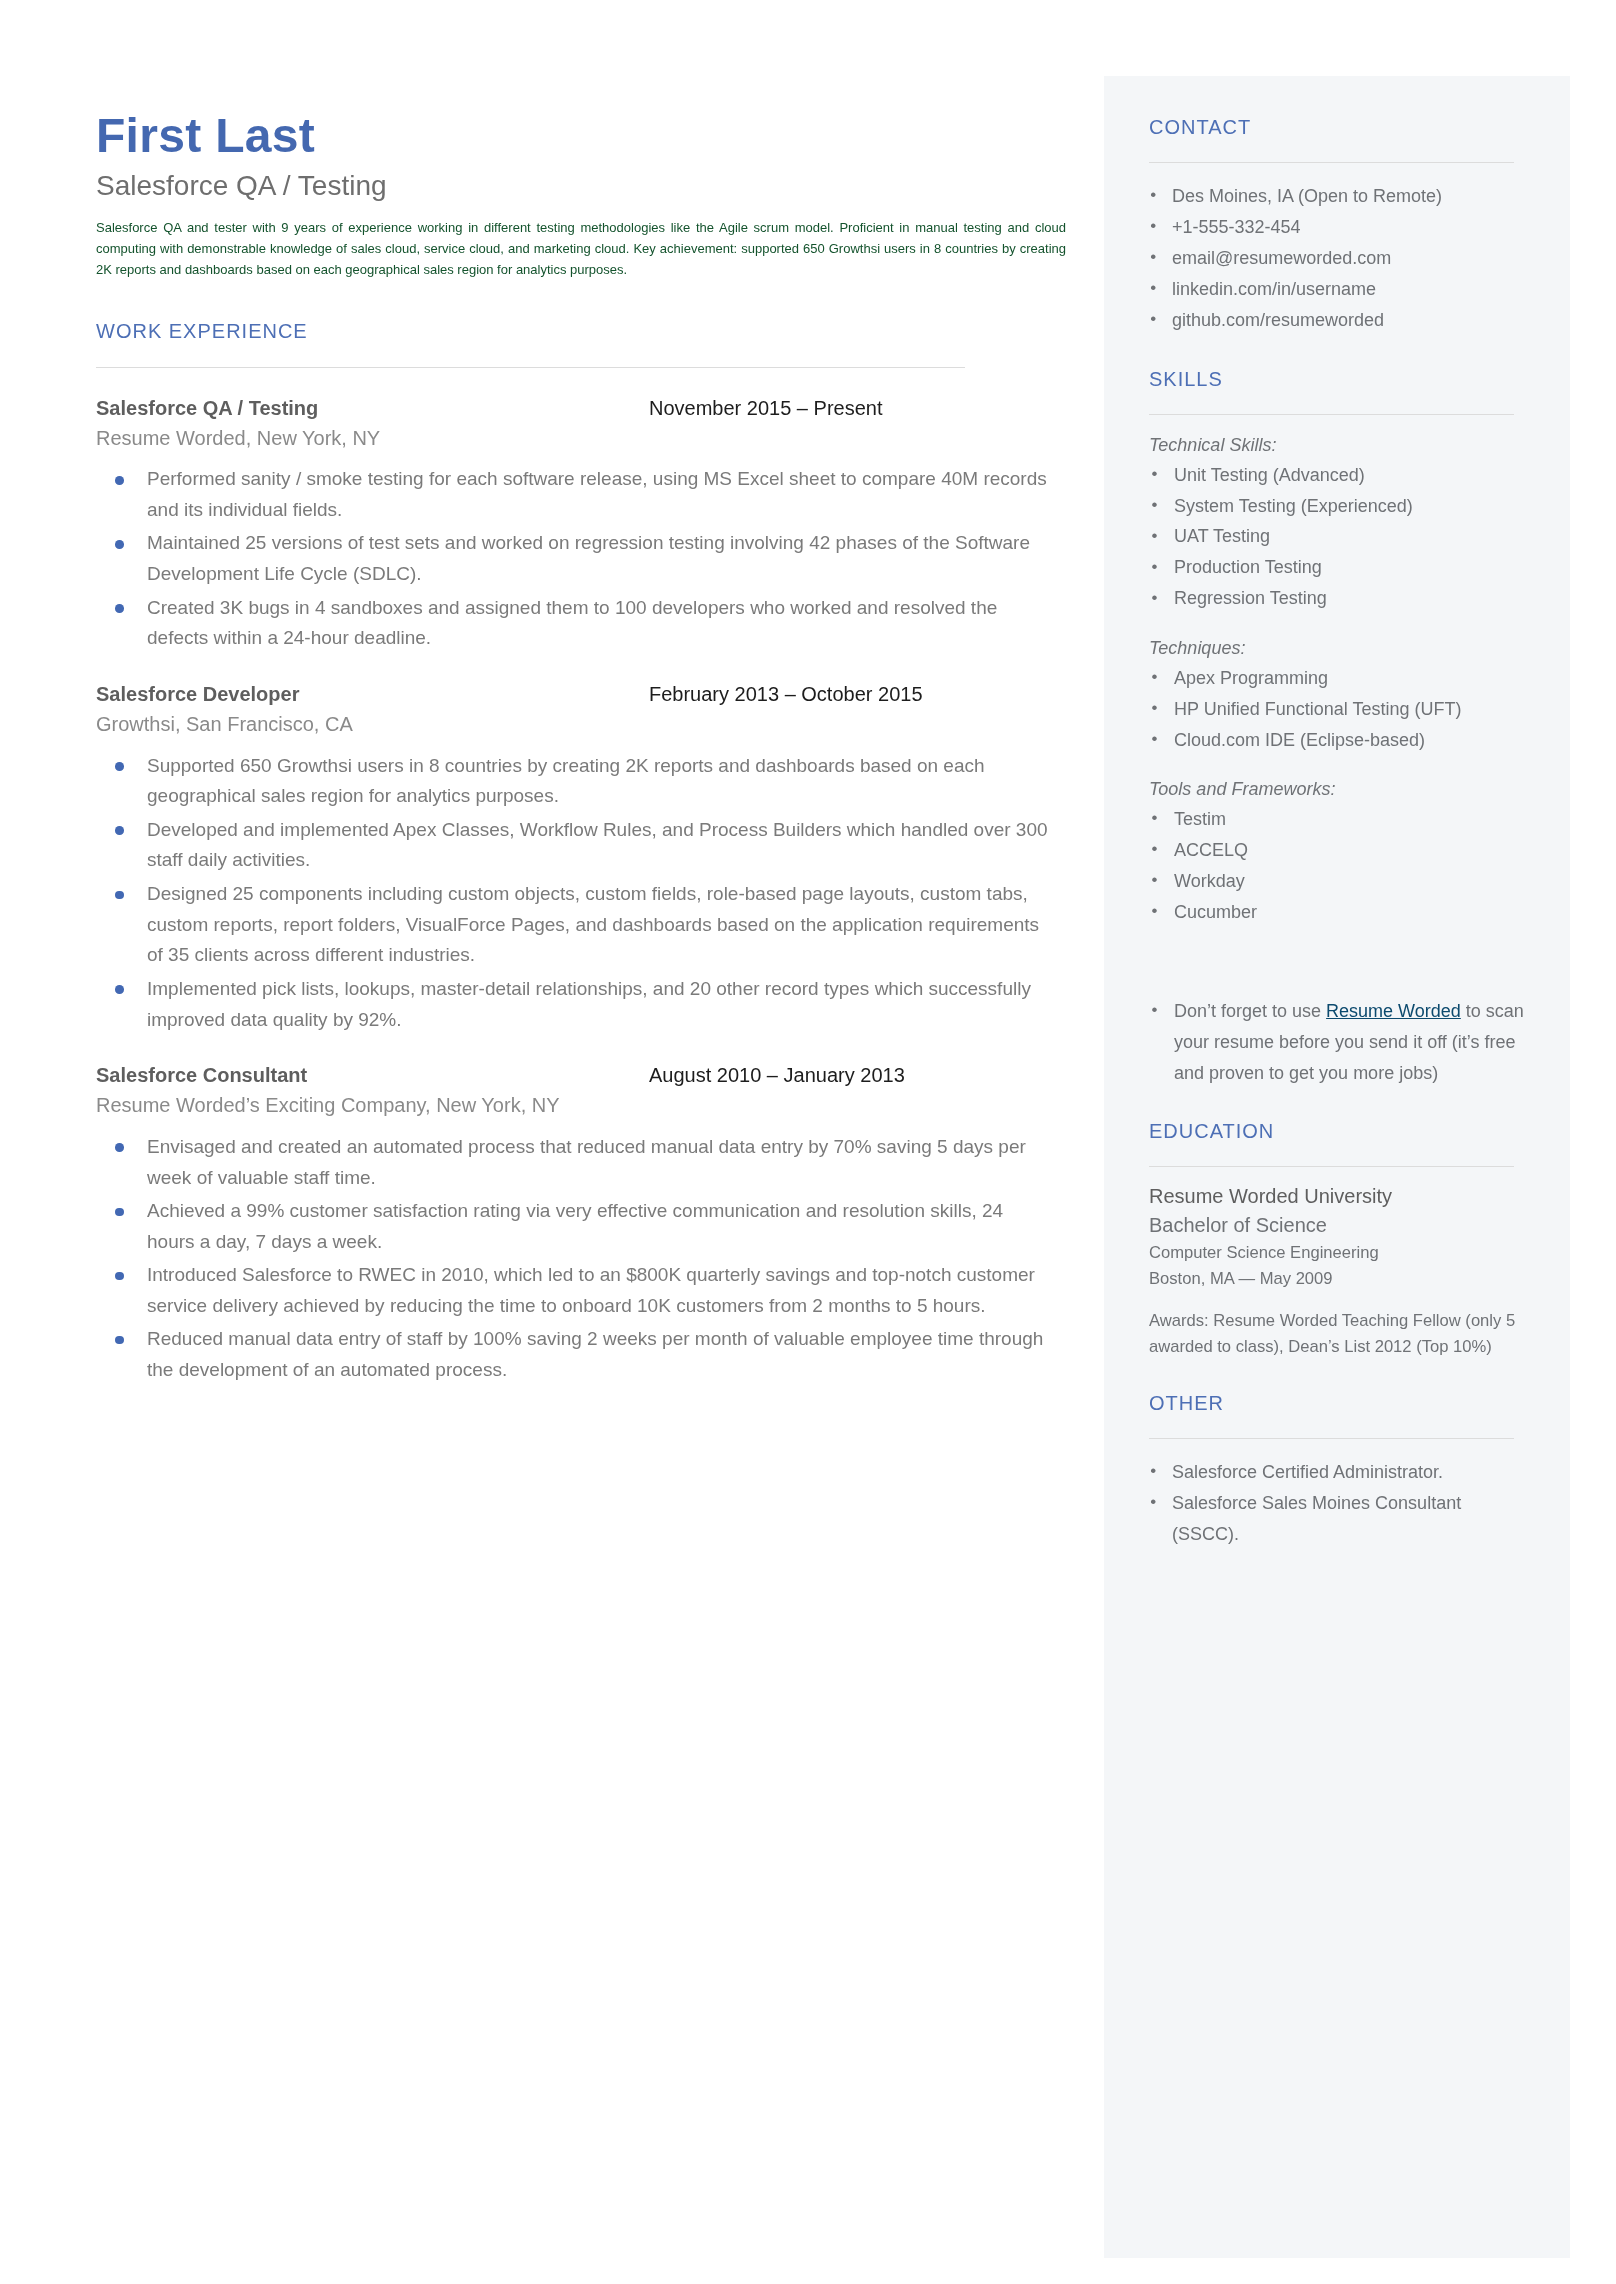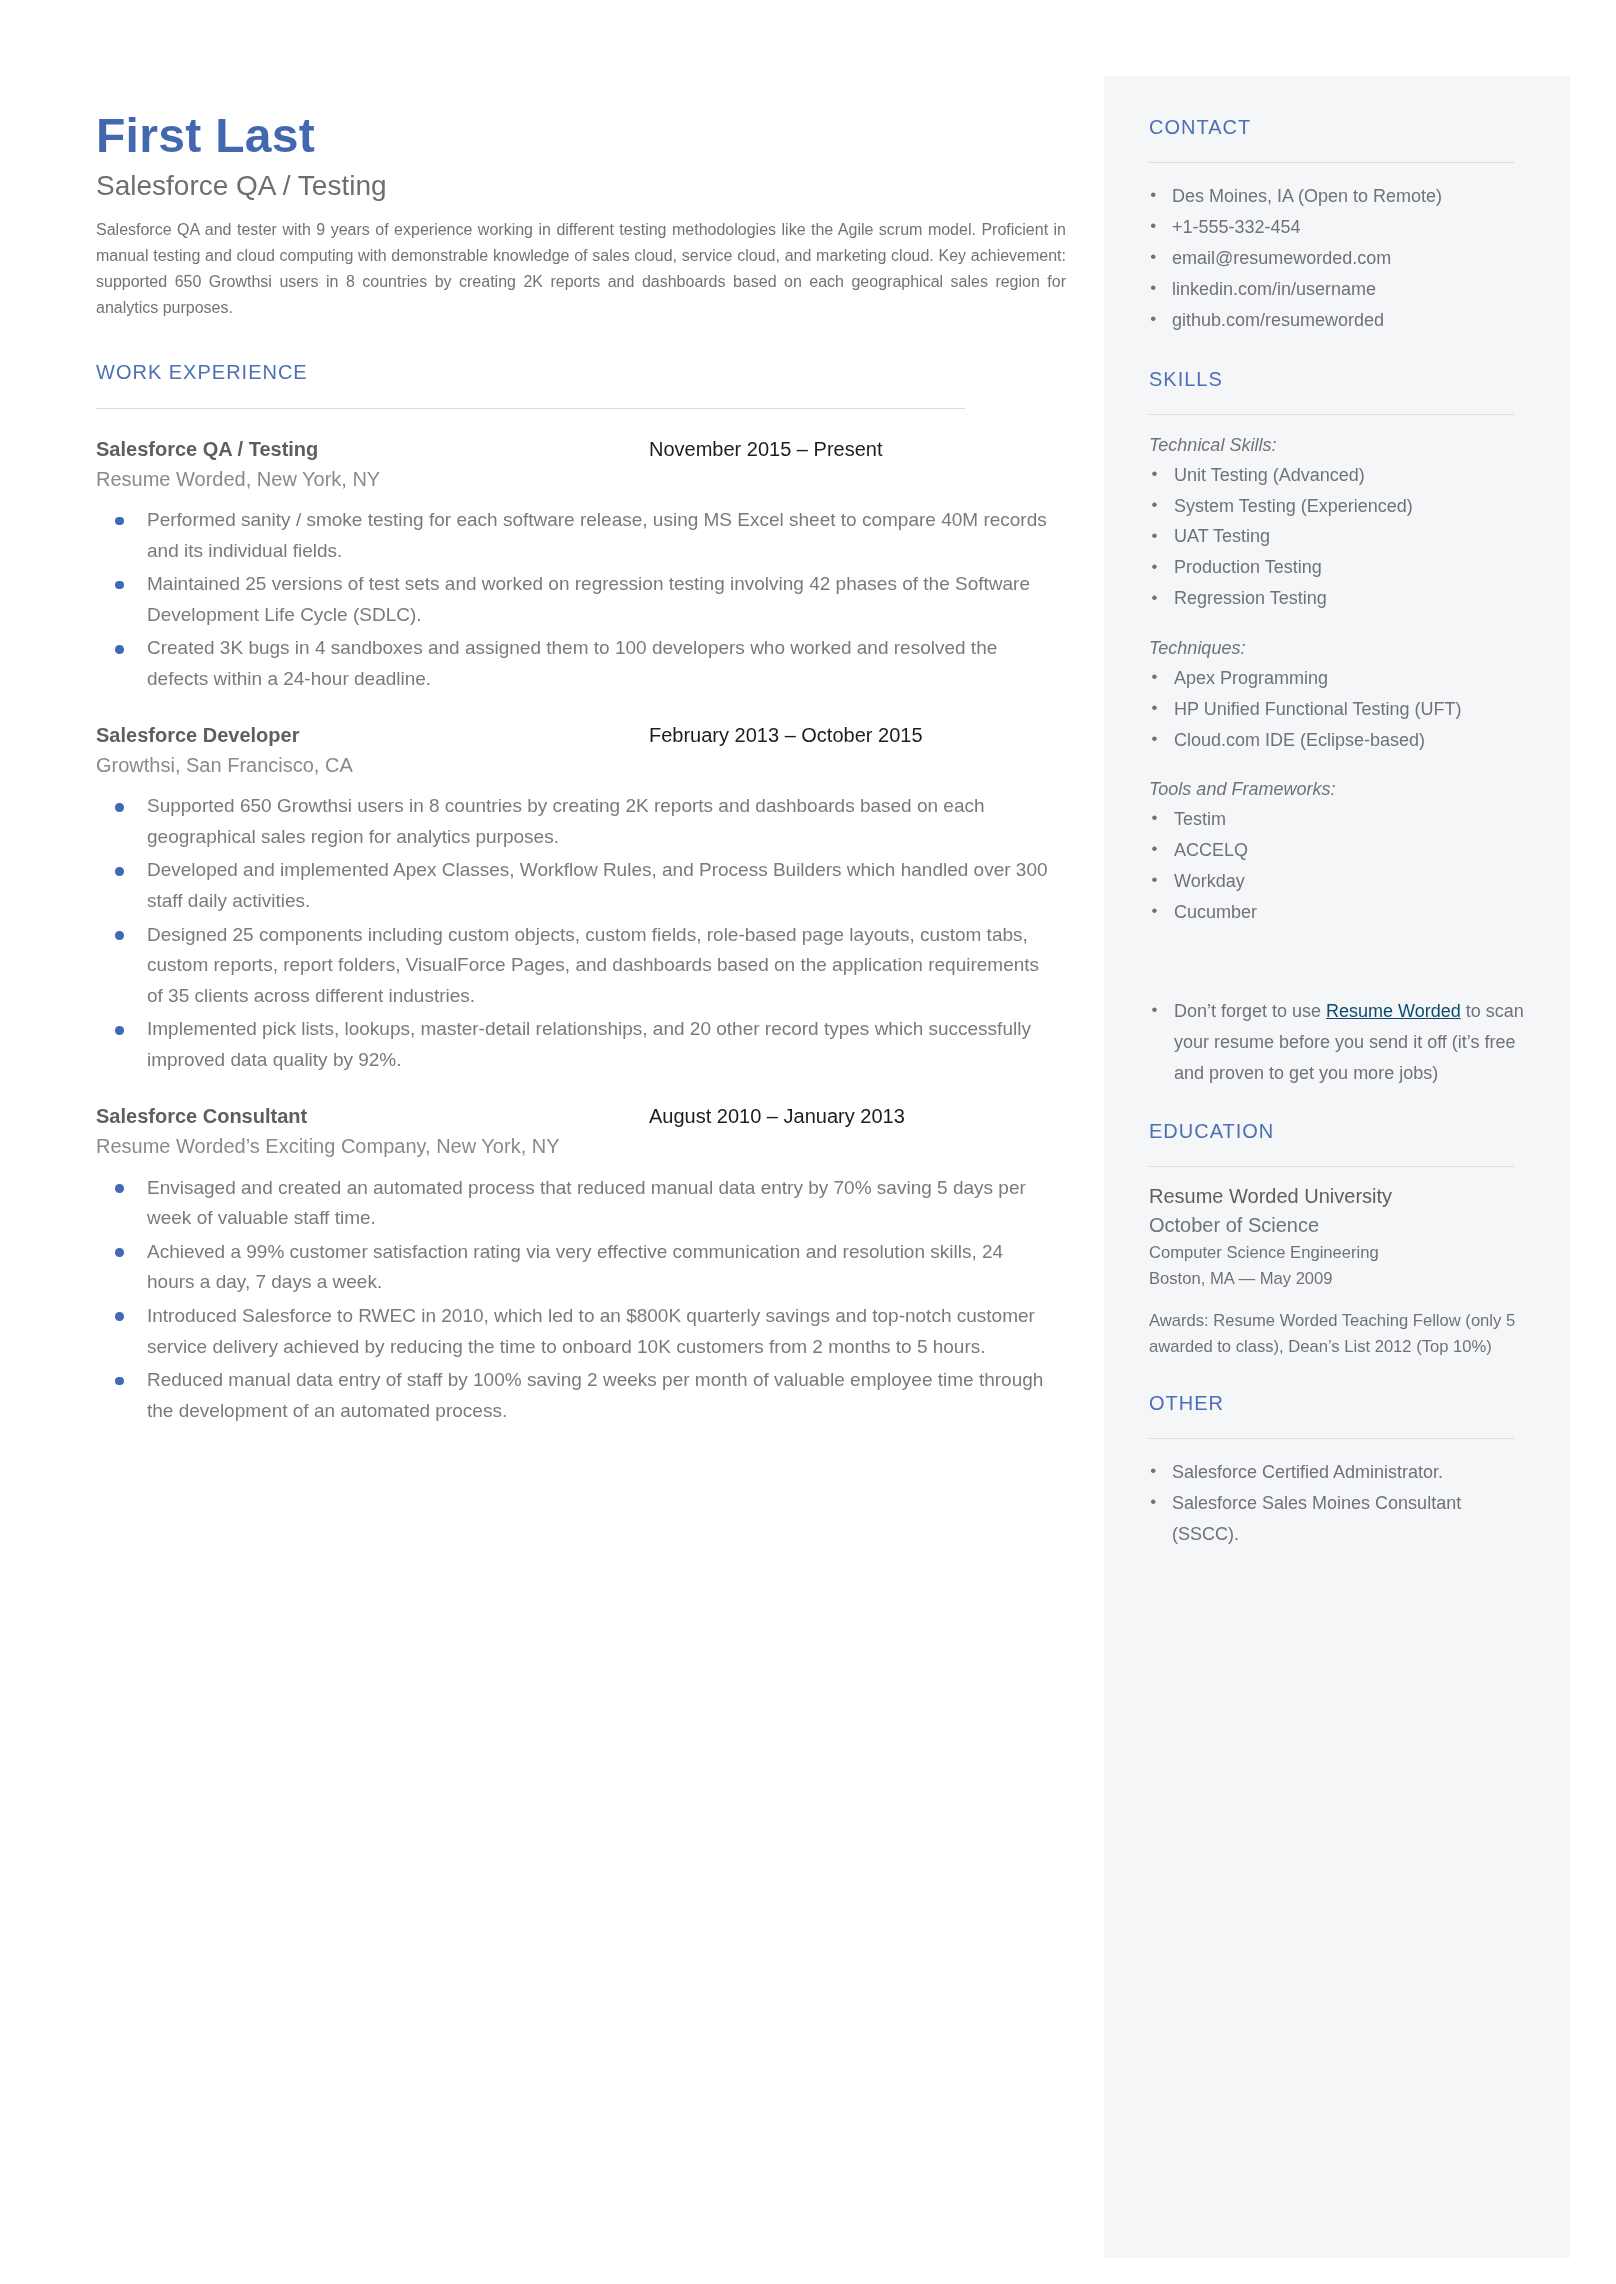--- a/index.html
+++ b/index.html
@@ -51,22 +51,22 @@
 
   .job-title-head {
     font-size: 28px;
     color: #6e6e6e;
     font-weight: 400;
     line-height: 1.2;
     margin: 9px 0 14.3px 0;
   }
 
   .summary {
-    font-size: 16px;
-    color: #737373;
+    font-size: 13px;
+    color: #14532d;
     line-height: 1.63;
     text-align: justify;
     margin: 0;
     width: 970px;
   }
 
   .section-head {
     font-size: 20px;
     color: #4d6fb5;
     letter-spacing: 1px;
@@ -350,21 +350,21 @@
         </ul>
       </div>
 
     <div class="promo">
       <span>Don’t forget to use </span><a href="#">Resume Worded</a><span> to scan your resume before you send it off (it’s free and proven to get you more jobs)</span>
     </div>
 
     <h2 class="side-head spaced">EDUCATION</h2>
     <hr class="side-rule">
     <div class="edu-school">Resume Worded University</div>
-    <div class="edu-degree">October of Science</div>
+    <div class="edu-degree">Bachelor of Science</div>
     <div class="edu-field">Computer Science Engineering</div>
     <div class="edu-loc">Boston, MA — May 2009</div>
     <div class="edu-awards">Awards: Resume Worded Teaching Fellow (only 5 awarded to class), Dean’s List 2012 (Top 10%)</div>
 
     <h2 class="side-head spaced">OTHER</h2>
     <hr class="side-rule">
     <ul class="side-list" id="other-list">
         <li>Salesforce Certified Administrator.</li>
         <li>Salesforce Sales Moines Consultant (SSCC).</li>
       </ul>

